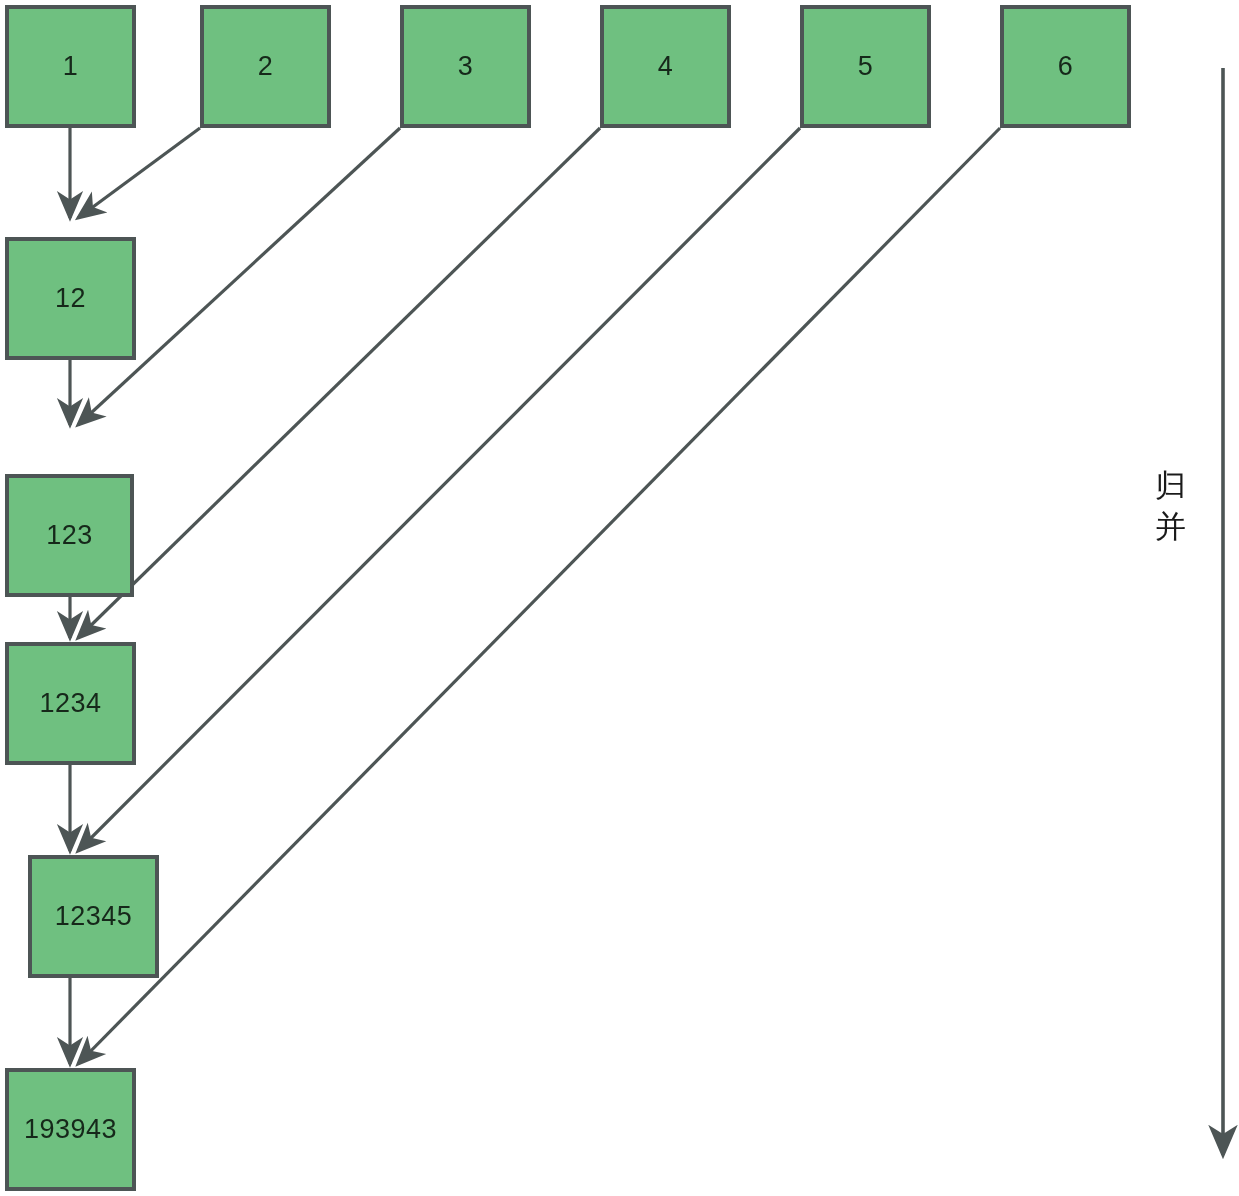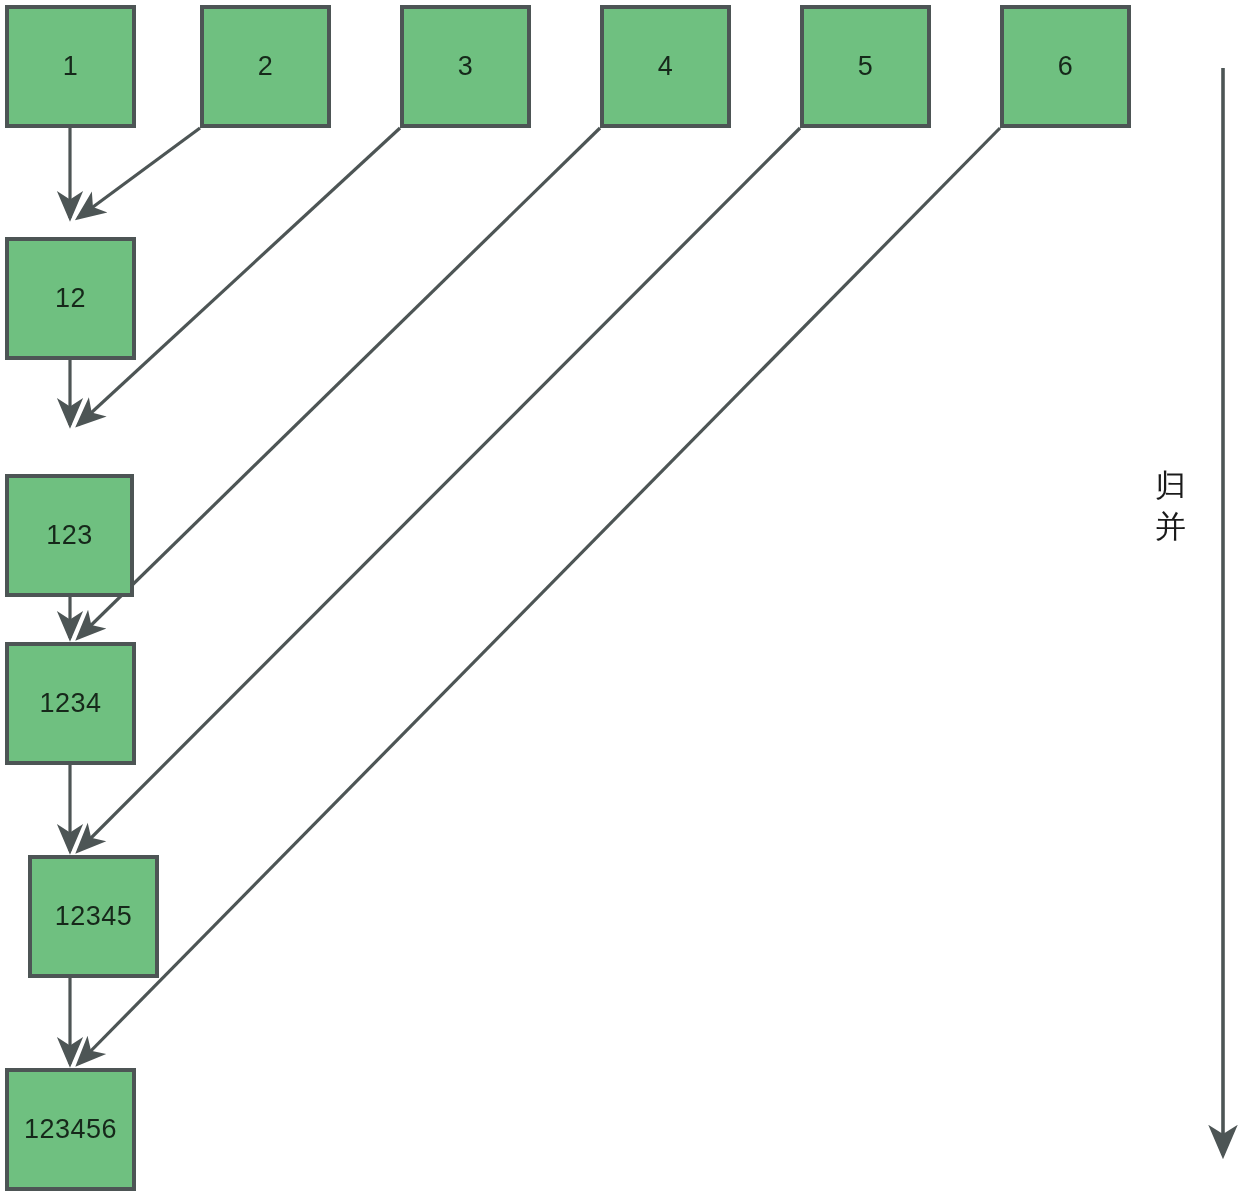--- a/index.html
+++ b/index.html
@@ -113,20 +113,20 @@
       <div class="node" style="left: 5px; top: 429px; width: 129px; height: 123px; background: rgb(111, 192, 128); border-color: rgb(77, 85, 85); color: rgb(22, 40, 26); margin-top: 45px;">
         <span class="node-label">123</span>
       </div>
       <div class="node" style="left: 5px; top: 642px; width: 131px; height: 123px; background: rgb(111, 192, 128); border-color: rgb(77, 85, 85); color: rgb(22, 40, 26);">
         <span class="node-label">1234</span>
       </div>
       <div class="node" style="left: 5px; top: 855px; width: 131px; height: 123px; background: rgb(111, 192, 128); border-color: rgb(77, 85, 85); color: rgb(22, 40, 26); margin-left: 23px;">
         <span class="node-label">12345</span>
       </div>
       <div class="node" style="left: 5px; top: 1068px; width: 131px; height: 123px; background: rgb(111, 192, 128); border-color: rgb(77, 85, 85); color: rgb(22, 40, 26);">
-        <span class="node-label">123456</span>
+        <span class="node-label">193943</span>
       </div>
     </div>
 
   <div class="axis-label" id="merge-annotation" style="left: 1155px; top: 465px; color: rgb(26, 26, 26);">归
 并</div>
 
 </div>
 
 </body></html>

